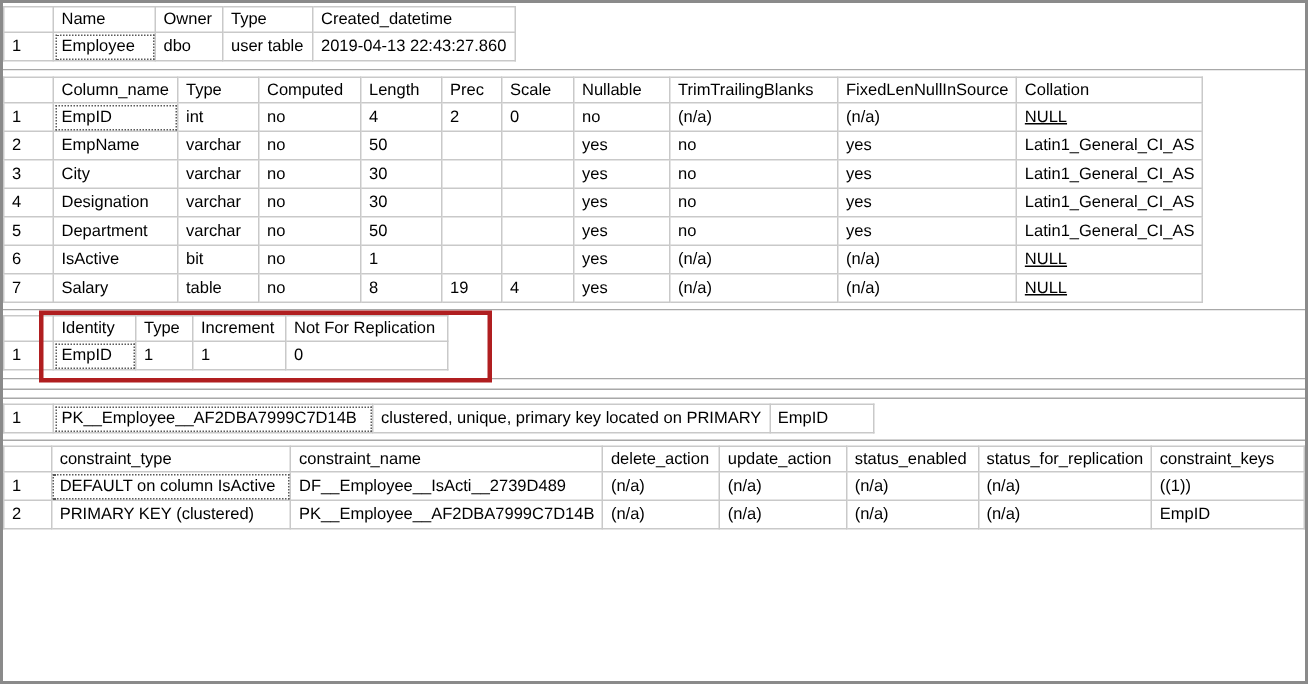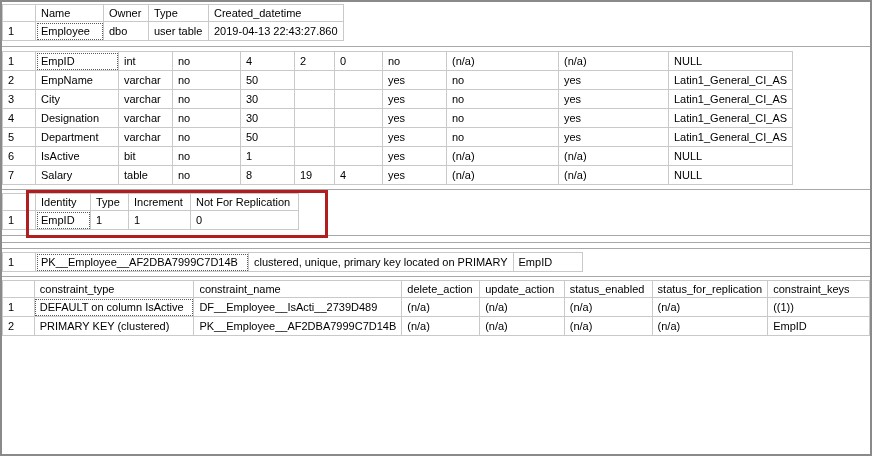--- a/index.html
+++ b/index.html
@@ -29,21 +29,21 @@
   }
   table.grid th{height:16px;}
   table.grid td{height:18px;}
   th.rn, td.rn{text-align:center;padding:0 2px;}
   td.sel{
     background:#e9eef4;
     outline:1px dotted #5a5a5a;
     outline-offset:-2px;
     margin-top:25px;
   }
-  td.null-bg{background:#ffffe1;}
+  td.null-bg{background:#ffffe1;text-decoration:underline;}
   .splitter{height:7px;display:flex;align-items:center;}
   .splitter.sm{height:5px;}
   .splitter-line{flex:1;height:0;border-top:1px solid #a8a8a8;border-bottom:1px solid #ffffff;}
   .redbox{
     position:absolute;
     left:24px;top:-2px;
     width:296px;height:42px;
     border:3px solid #b01e20;
     pointer-events:none;
     z-index:5;
@@ -95,20 +95,33 @@
           <col style="width:68px">
           <col style="width:54px">
           <col style="width:40px">
           <col style="width:48px">
           <col style="width:64px">
           <col style="width:112px">
           <col style="width:110px">
           <col style="width:97px">
         </colgroup>
       <tbody>
+          <tr>
+        <th class="rn"></th>
+        <th>Column_name</th>
+        <th>Type</th>
+        <th>Computed</th>
+        <th>Length</th>
+        <th>Prec</th>
+        <th>Scale</th>
+        <th>Nullable</th>
+        <th>TrimTrailingBlanks</th>
+        <th>FixedLenNullInSource</th>
+        <th>Collation</th>
+      </tr>
       <tr>
         <td class="rn">1</td>
         <td class="sel">EmpID</td>
         <td>int</td>
         <td>no</td>
         <td>4</td>
         <td>2</td>
         <td>0</td>
         <td>no</td>
         <td>(n/a)</td>

